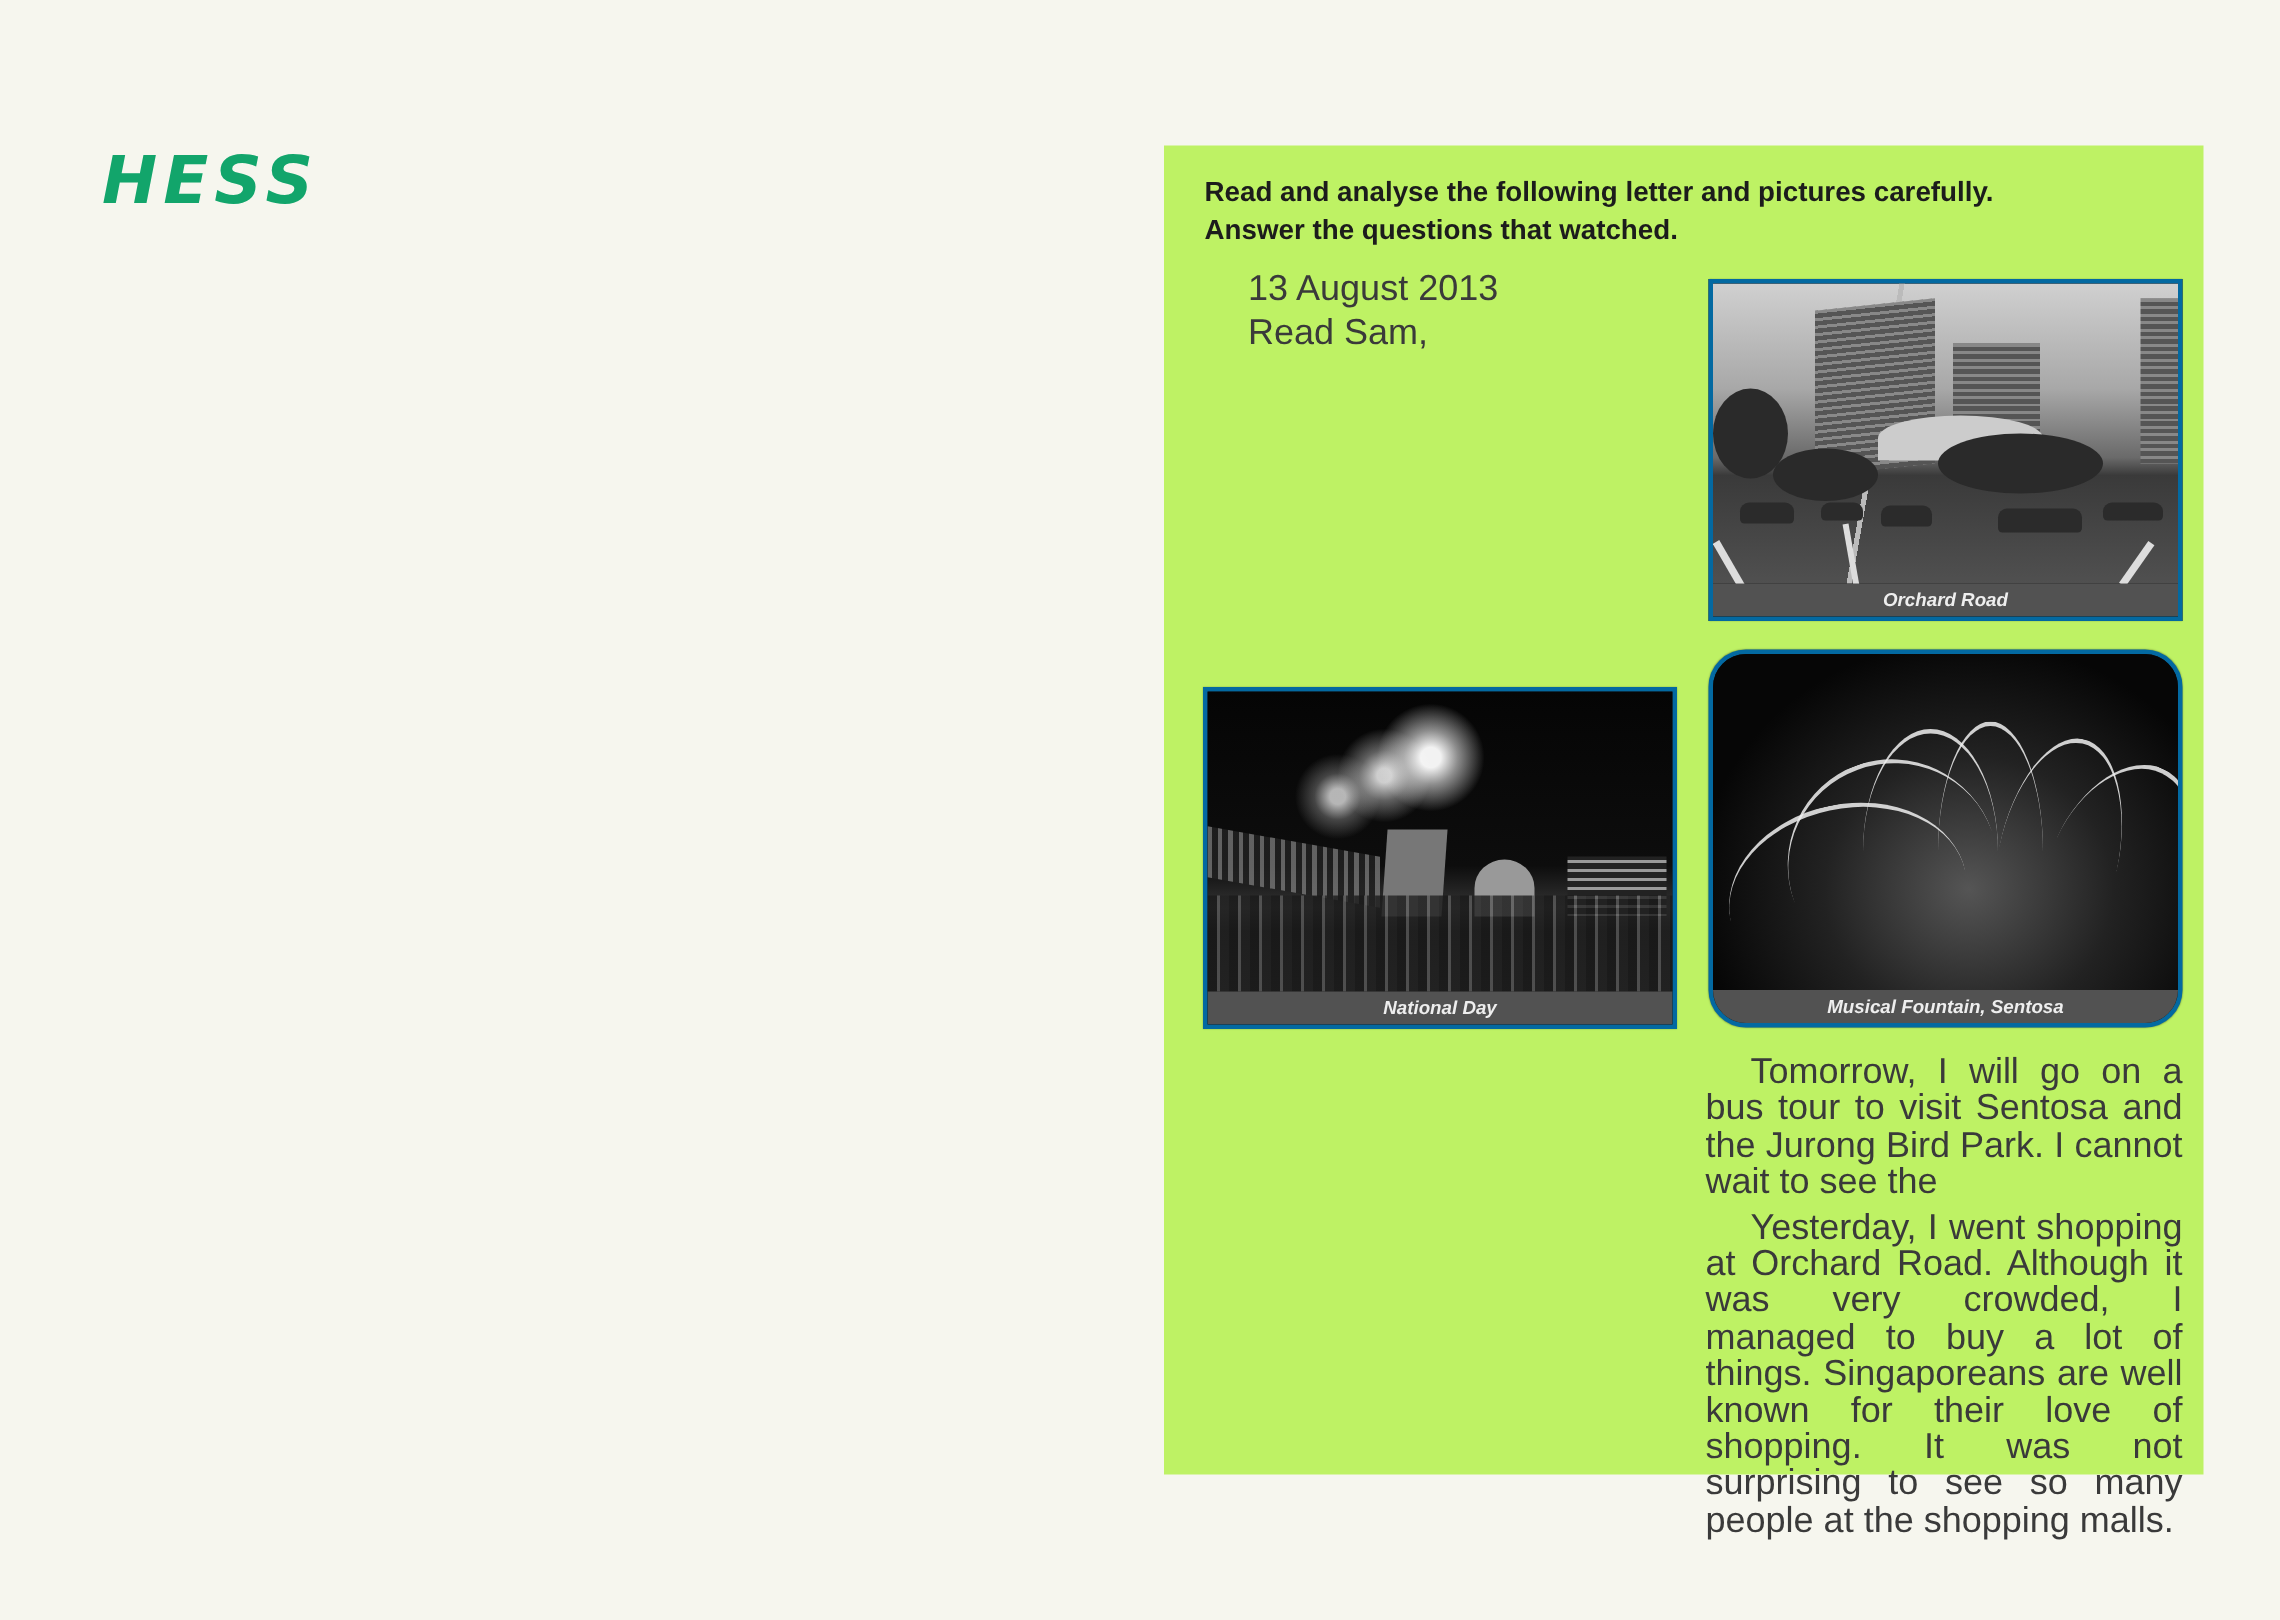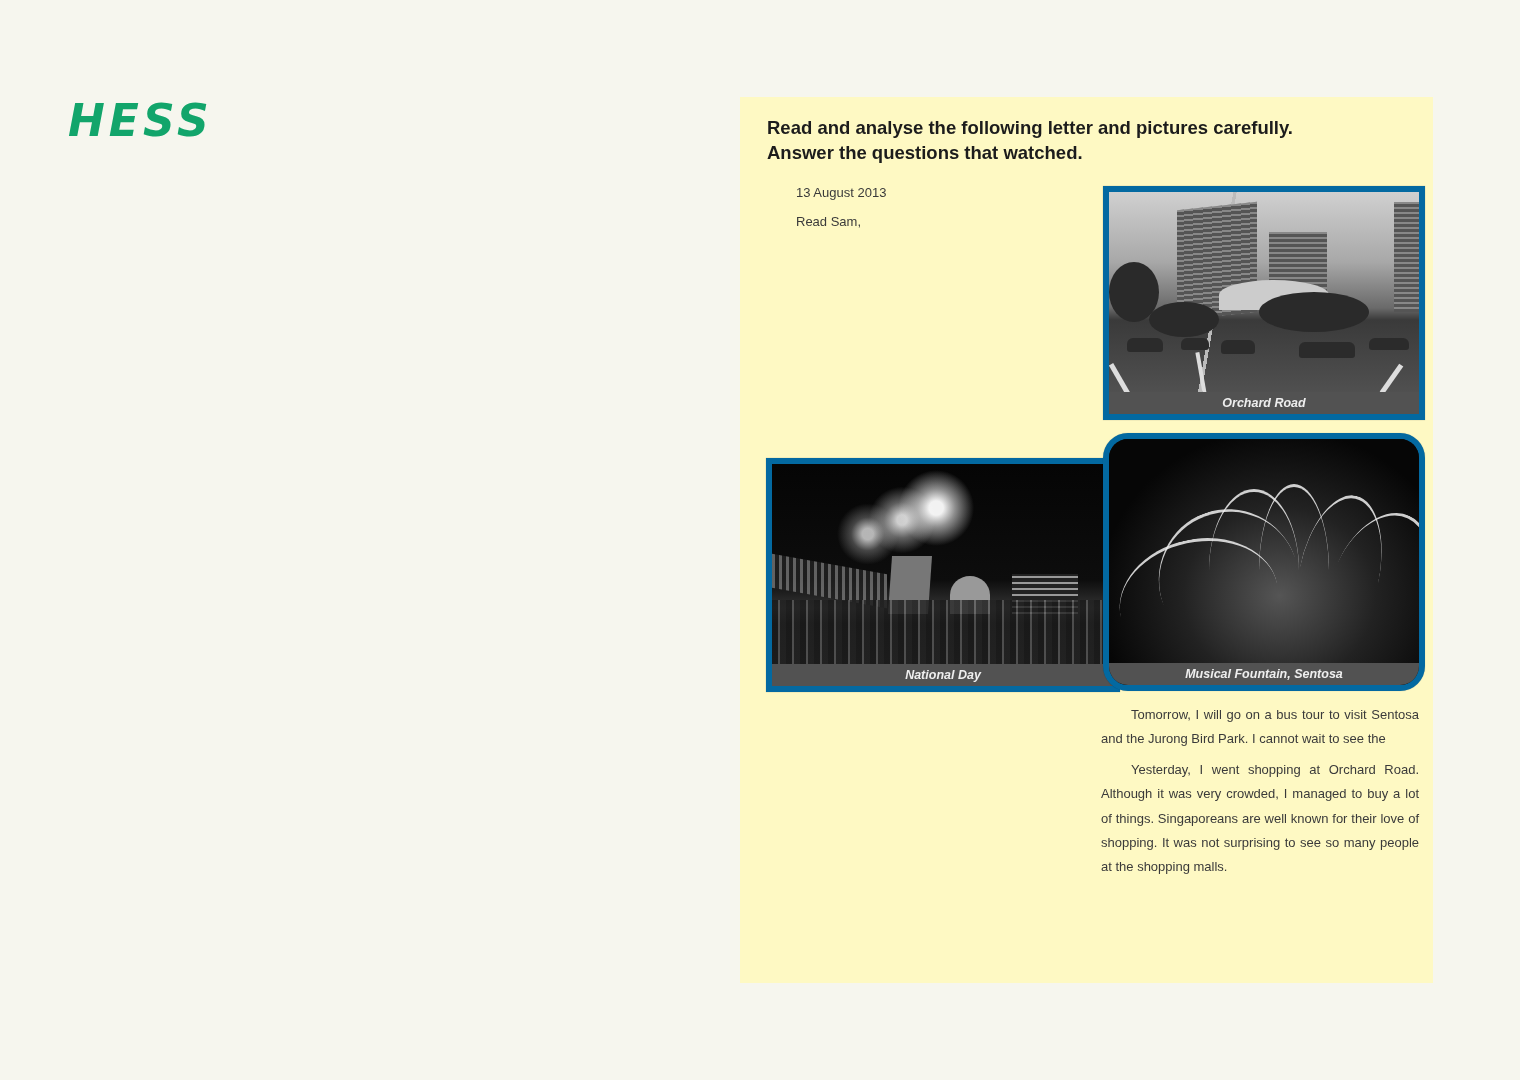--- a/index.html
+++ b/index.html
@@ -13,41 +13,41 @@
     position: absolute; left: 68px; top: 94px;
     color: #12a56b;
     font-family: "DejaVu Sans", sans-serif;
     font-weight: bold;
     font-size: 44px; line-height: 54px;
     letter-spacing: 4px;
     font-style: italic;
   }
   .logo div { display: block; }
   .page {
-    position: absolute; left: 740px; top: 97px;
+    position: absolute; left: 776px; top: 97px;
     width: 693px; height: 886px;
-    background: #fef9c3;
+    background: #bef264;
   }
   .instructions {
     position: absolute; left: 27px; top: 18px;
     font-family: "Liberation Sans", sans-serif;
     font-weight: bold; font-size: 18.5px; line-height: 25px;
     color: #1c1c1c;
   }
   .letter-text {
     font-family: "Liberation Sans", sans-serif;
-    font-size: 13px; line-height: 24.4px;
+    font-size: 24px; line-height: 24.4px;
     color: #3a3a3a;
   }
   .col-left { position: absolute; left: 26px; top: 84px; width: 312px; }
   .col-right { position: absolute; left: 361px; top: 606px; width: 318px; }
   .date, .salutation { padding-left: 30px; margin-bottom: 5px; }
   .para { text-align: justify; text-indent: 30px; margin: 0 0 6px 0; }
   .photo {
-    position: absolute; border: 6px solid #0369a1;
+    position: absolute; border: 3px solid #0369a1;
     background: #111; overflow: hidden;
     box-shadow: 0 0 1px rgba(0,0,0,0.3);
   }
   .photo .img { position: absolute; left: 0; top: 0; right: 0; bottom: 22px; }
   .photo .caption {
     position: absolute; left: 0; right: 0; bottom: 0; height: 22px;
     background: #525252; color: #eee;
     font-family: "Liberation Sans", sans-serif;
     font-style: italic; font-weight: bold; font-size: 12.5px;
     text-align: center; line-height: 22px;
@@ -120,21 +120,21 @@
       <div class="car" style="left:112px; top:148px; width:34px; height:14px;"></div>
       <div class="car" style="left:190px; top:150px; width:56px; height:16px;"></div>
       <div class="car" style="left:260px; top:146px; width:40px; height:12px;"></div>
       <div class="lane" style="left:90px; top:160px; width:4px; height:42px; transform:rotate(-10deg);"></div>
       <div class="lane" style="left:8px; top:170px; width:5px; height:34px; transform:rotate(-30deg);"></div>
       <div class="lane" style="left:280px; top:170px; width:5px; height:34px; transform:rotate(35deg);"></div>
     </div>
     <div class="caption">Orchard Road</div>
   </div>
 
-  <div class="photo natday" style="left:26px; top:361px; width:310px; height:222px;padding-left:32px;">
+  <div class="photo natday" style="left:26px; top:361px; width:310px; height:222px;">
     <div class="img">
       <div style="position:absolute; left:118px; top:92px; width:40px; height:58px; background:#777; transform:skewX(-4deg);"></div>
       <div style="position:absolute; left:178px; top:112px; width:40px; height:38px; background:#999; border-radius:50% 50% 0 0;"></div>
       <div style="position:absolute; left:0; top:100px; width:115px; height:34px; background:repeating-linear-gradient(90deg,#777 0 3px,#222 3px 7px); transform:skewY(10deg); opacity:0.8;"></div>
       <div style="position:absolute; left:240px; top:110px; width:66px; height:40px; background:repeating-linear-gradient(0deg,#999 0 2px,#222 2px 6px);"></div>
       <div class="reflect"></div>
     </div>
     <div class="caption">National Day</div>
   </div>
 

